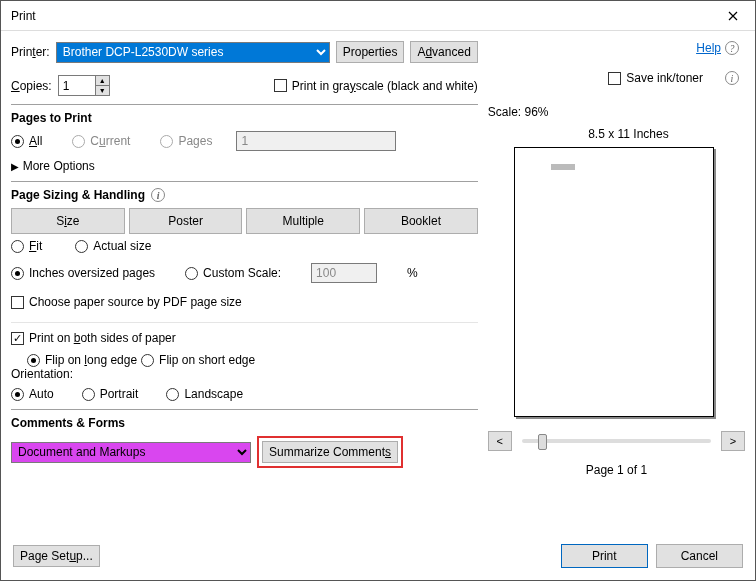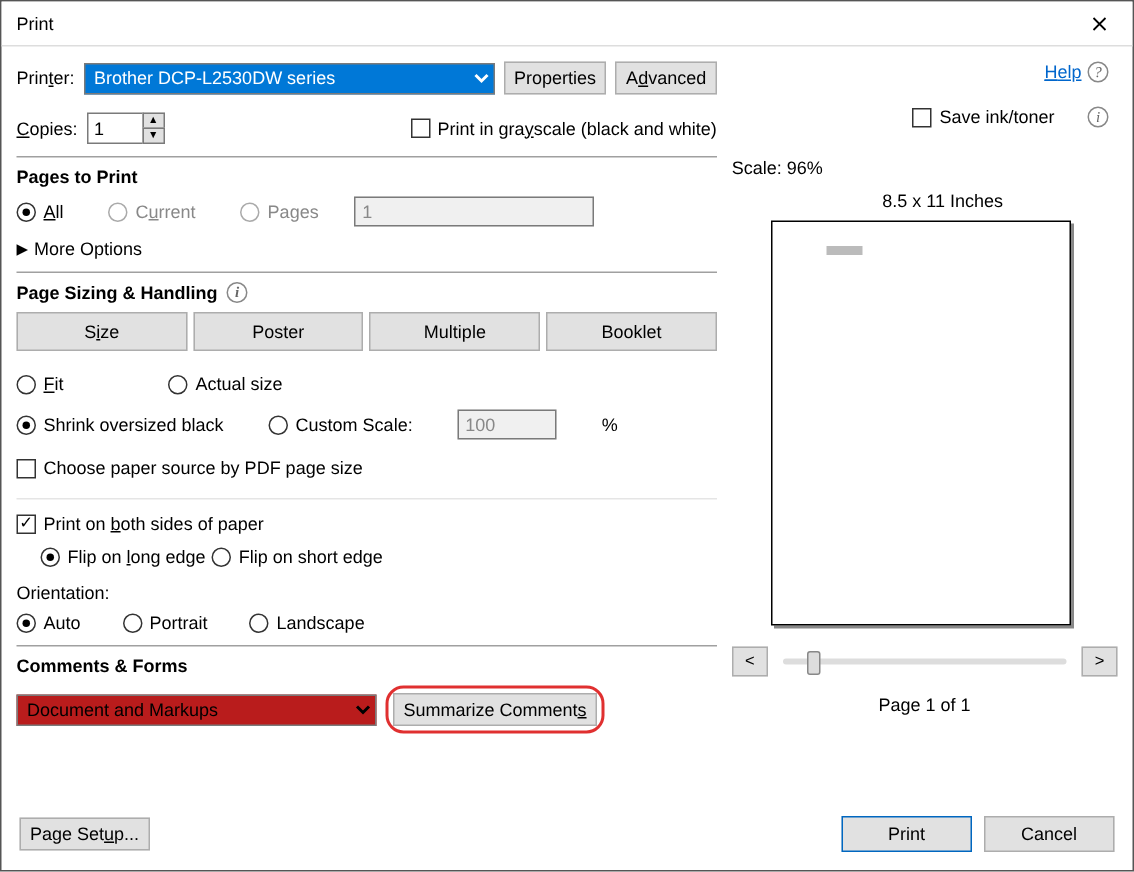--- a/index.html
+++ b/index.html
@@ -75,36 +75,36 @@
 .section { border-top: 1px solid #a0a0a0; padding-top: 6px; margin-top: 2px; }
 .sec-title { font-weight: bold; margin-bottom: 6px; display: flex; align-items: center; gap: 6px; }
 .pages-row { display: flex; align-items: center; gap: 30px; margin-top: 4px; }
 .pages-row .pginput {
   width: 160px; height: 20px; border: 1px solid #7a7a7a; background: #f0f0f0;
   color: #888; padding: 0 4px; font-size: 12px; margin-left: -6px;
 }
 .more-opt { margin-top: 8px; font-size: 12px; display: flex; align-items: center; gap: 4px; }
 .size-btns { display: flex; gap: 4px; margin-top: 4px; }
 .size-btns .btn { flex: 1; min-width: 0; padding: 5px 0; }
-.sizing-row1 { display: flex; gap: 70px; margin-top: 15px; }
+.sizing-row1 { display: flex; gap: 33px; margin-top: 5px; }
 .sizing-row2 { display: flex; gap: 30px; align-items: center; margin-top: 10px; }
 .scale-in {
   width: 66px; height: 20px; border: 1px solid #7a7a7a; background: #f0f0f0;
   color: #888; padding: 0 4px; font-size: 12px;
 }
 .both-sides { margin-top: 10px; }
 .flip-row { display: flex; gap: 4px; margin-top: 8px; margin-left: 16px; }
 .orient-row { display: flex; gap: 28px; margin-top: 6px; }
 .cf-row { display: flex; gap: 6px; align-items: center; margin-top: 4px; }
 select.cfsel {
-  width: 240px; height: 21px; border: 1px solid #7a7a7a; background: #b91c1c;
+  width: 240px; height: 21px; border: 1px solid #7a7a7a; background: #d946ef;
   font-size: 12px; padding: 0 2px;
 }
 .highlight-btn {
-  border: 2px solid #e03030; border-radius: 12px; padding: 3px; text-decoration: underline;
+  border: 2px solid #e03030; border-radius: 0; padding: 3px; text-decoration: underline;
 }
 .help { position: absolute; top: 0; right: 6px; display: flex; align-items: center; gap: 4px; }
 .help a { color: #0066cc; text-decoration: underline; font-size: 12px; }
 .preview-area { margin-top: 64px; }
 .paper-label { text-align: center; margin-bottom: 6px; margin-left: 24px; }
 .paper {
   width: 200px; height: 270px; border: 1.5px solid #000;
   margin-left: 26px; box-shadow: 2px 2px 0 #888;
   background: #fff; position: relative;
 }
@@ -222,21 +222,21 @@
             <span class="label-u"><span class="ul">F</span>it</span>
         </label>
         <label class="radio">
           <span class="circ"></span>
             <span>Actual size</span>
         </label>
       </div>
       <div class="sizing-row2">
         <label class="radio">
           <span class="circ sel"></span>
-            <span>Shrink oversized black</span>
+            <span>Inches oversized pages</span>
         </label>
         <label class="radio">
           <span class="circ"></span>
             <span>Custom Scale:</span>
         </label>
         <input class="scale-in" disabled="" value="100" style="">
         <span>%</span>
       </div>
       <label class="chk" style="margin-top:12px;">
         <span class="box"></span>
@@ -253,21 +253,21 @@
             <span class="circ sel"></span>
               <span class="label-u">Flip on <span class="ul">l</span>ong edge</span>
           </label>
           <label class="radio">
             <span class="circ"></span>
               <span>Flip on short edge</span>
           </label>
         </div>
       </div>
 
-      <div style="margin-top:10px;">Orientation:</div>
+      <div style="">Orientation:</div>
       <div class="orient-row">
         <label class="radio">
           <span class="circ sel"></span>
             <span>Auto</span>
         </label>
         <label class="radio">
           <span class="circ"></span>
             <span>Portrait</span>
         </label>
         <label class="radio">

